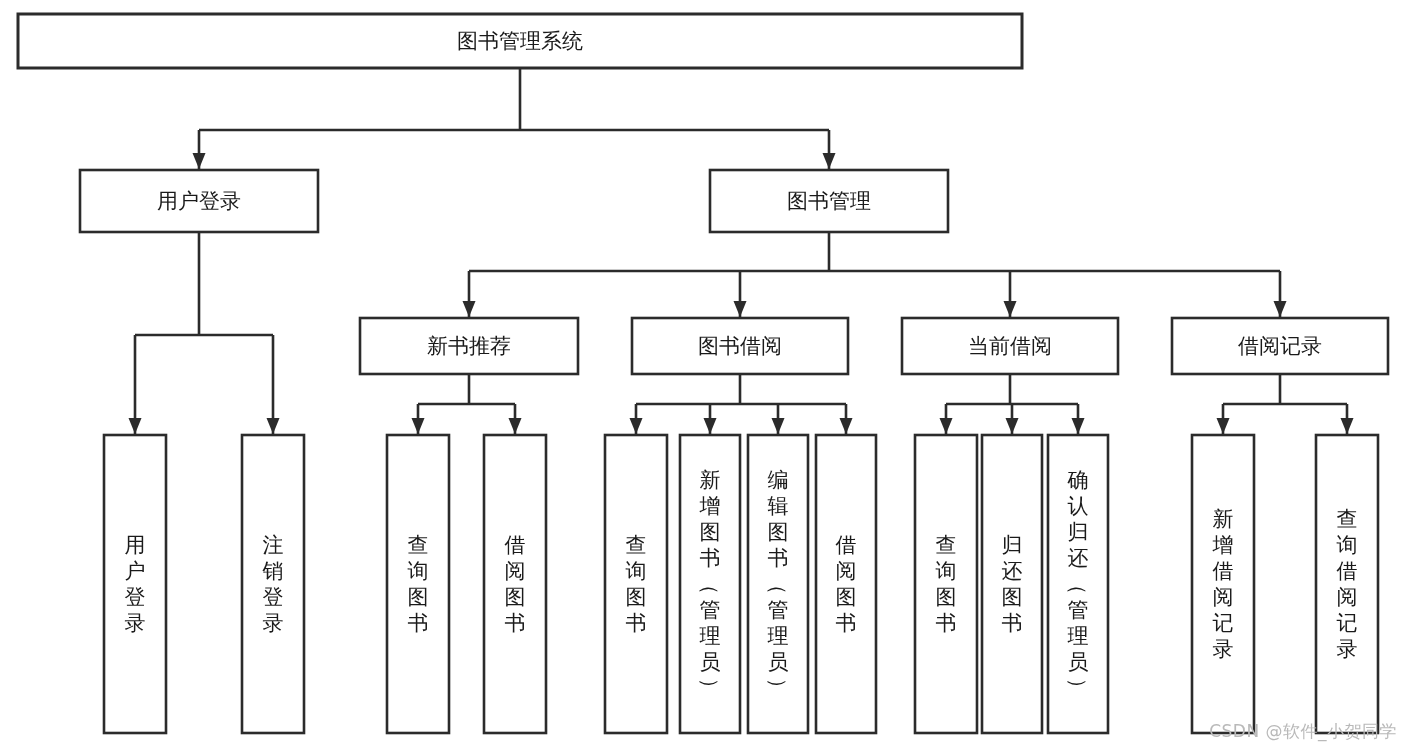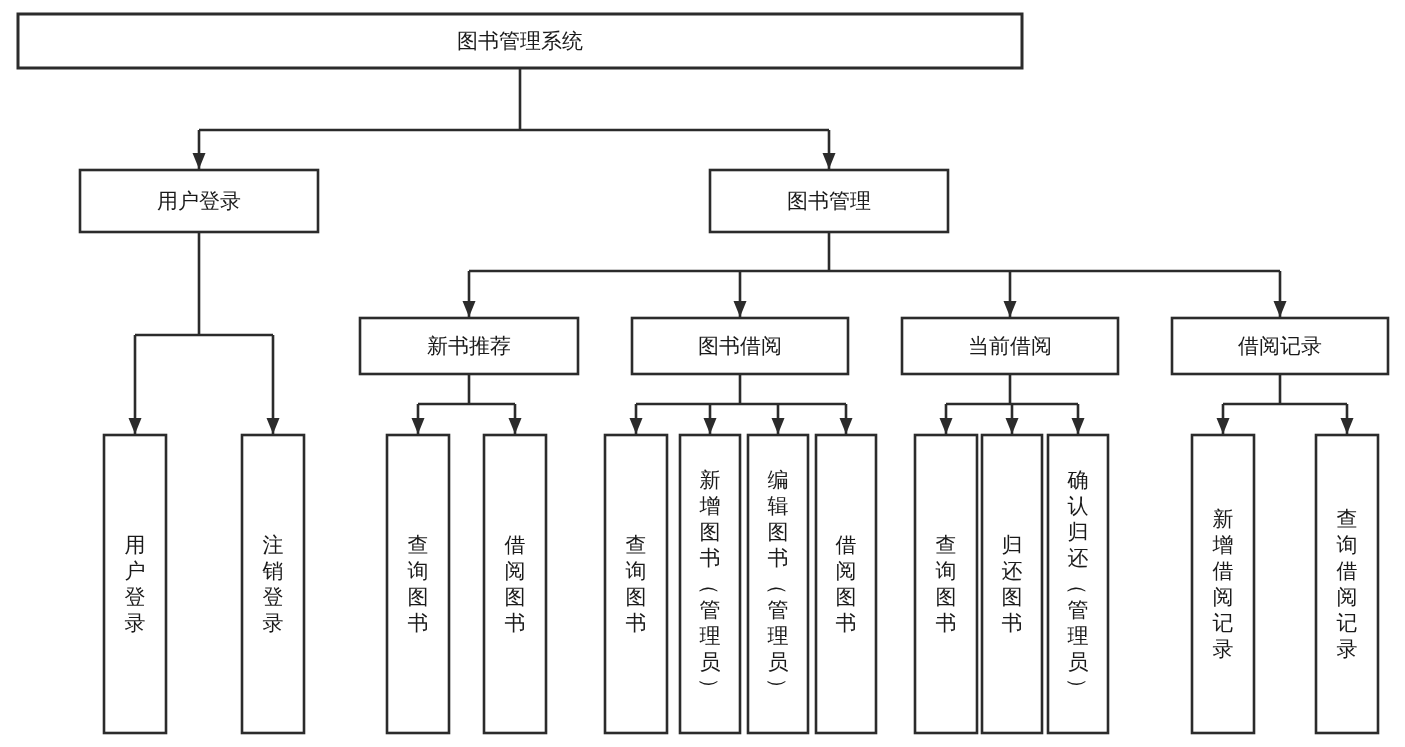--- a/index.html
+++ b/index.html
@@ -264,13 +264,14 @@
           <text x="1347" y="526.28" class="node-label-v">查</text>
           <text x="1347" y="552.28" class="node-label-v">询</text>
           <text x="1347" y="578.28" class="node-label-v">借</text>
           <text x="1347" y="604.28" class="node-label-v">阅</text>
           <text x="1347" y="630.28" class="node-label-v">记</text>
           <text x="1347" y="656.28" class="node-label-v">录</text>
         </g>
       </g>
     </svg>
 
+  <div class="watermark-text">CSDN @软件_小贺同学</div>
 </div>
 
 </body></html>

